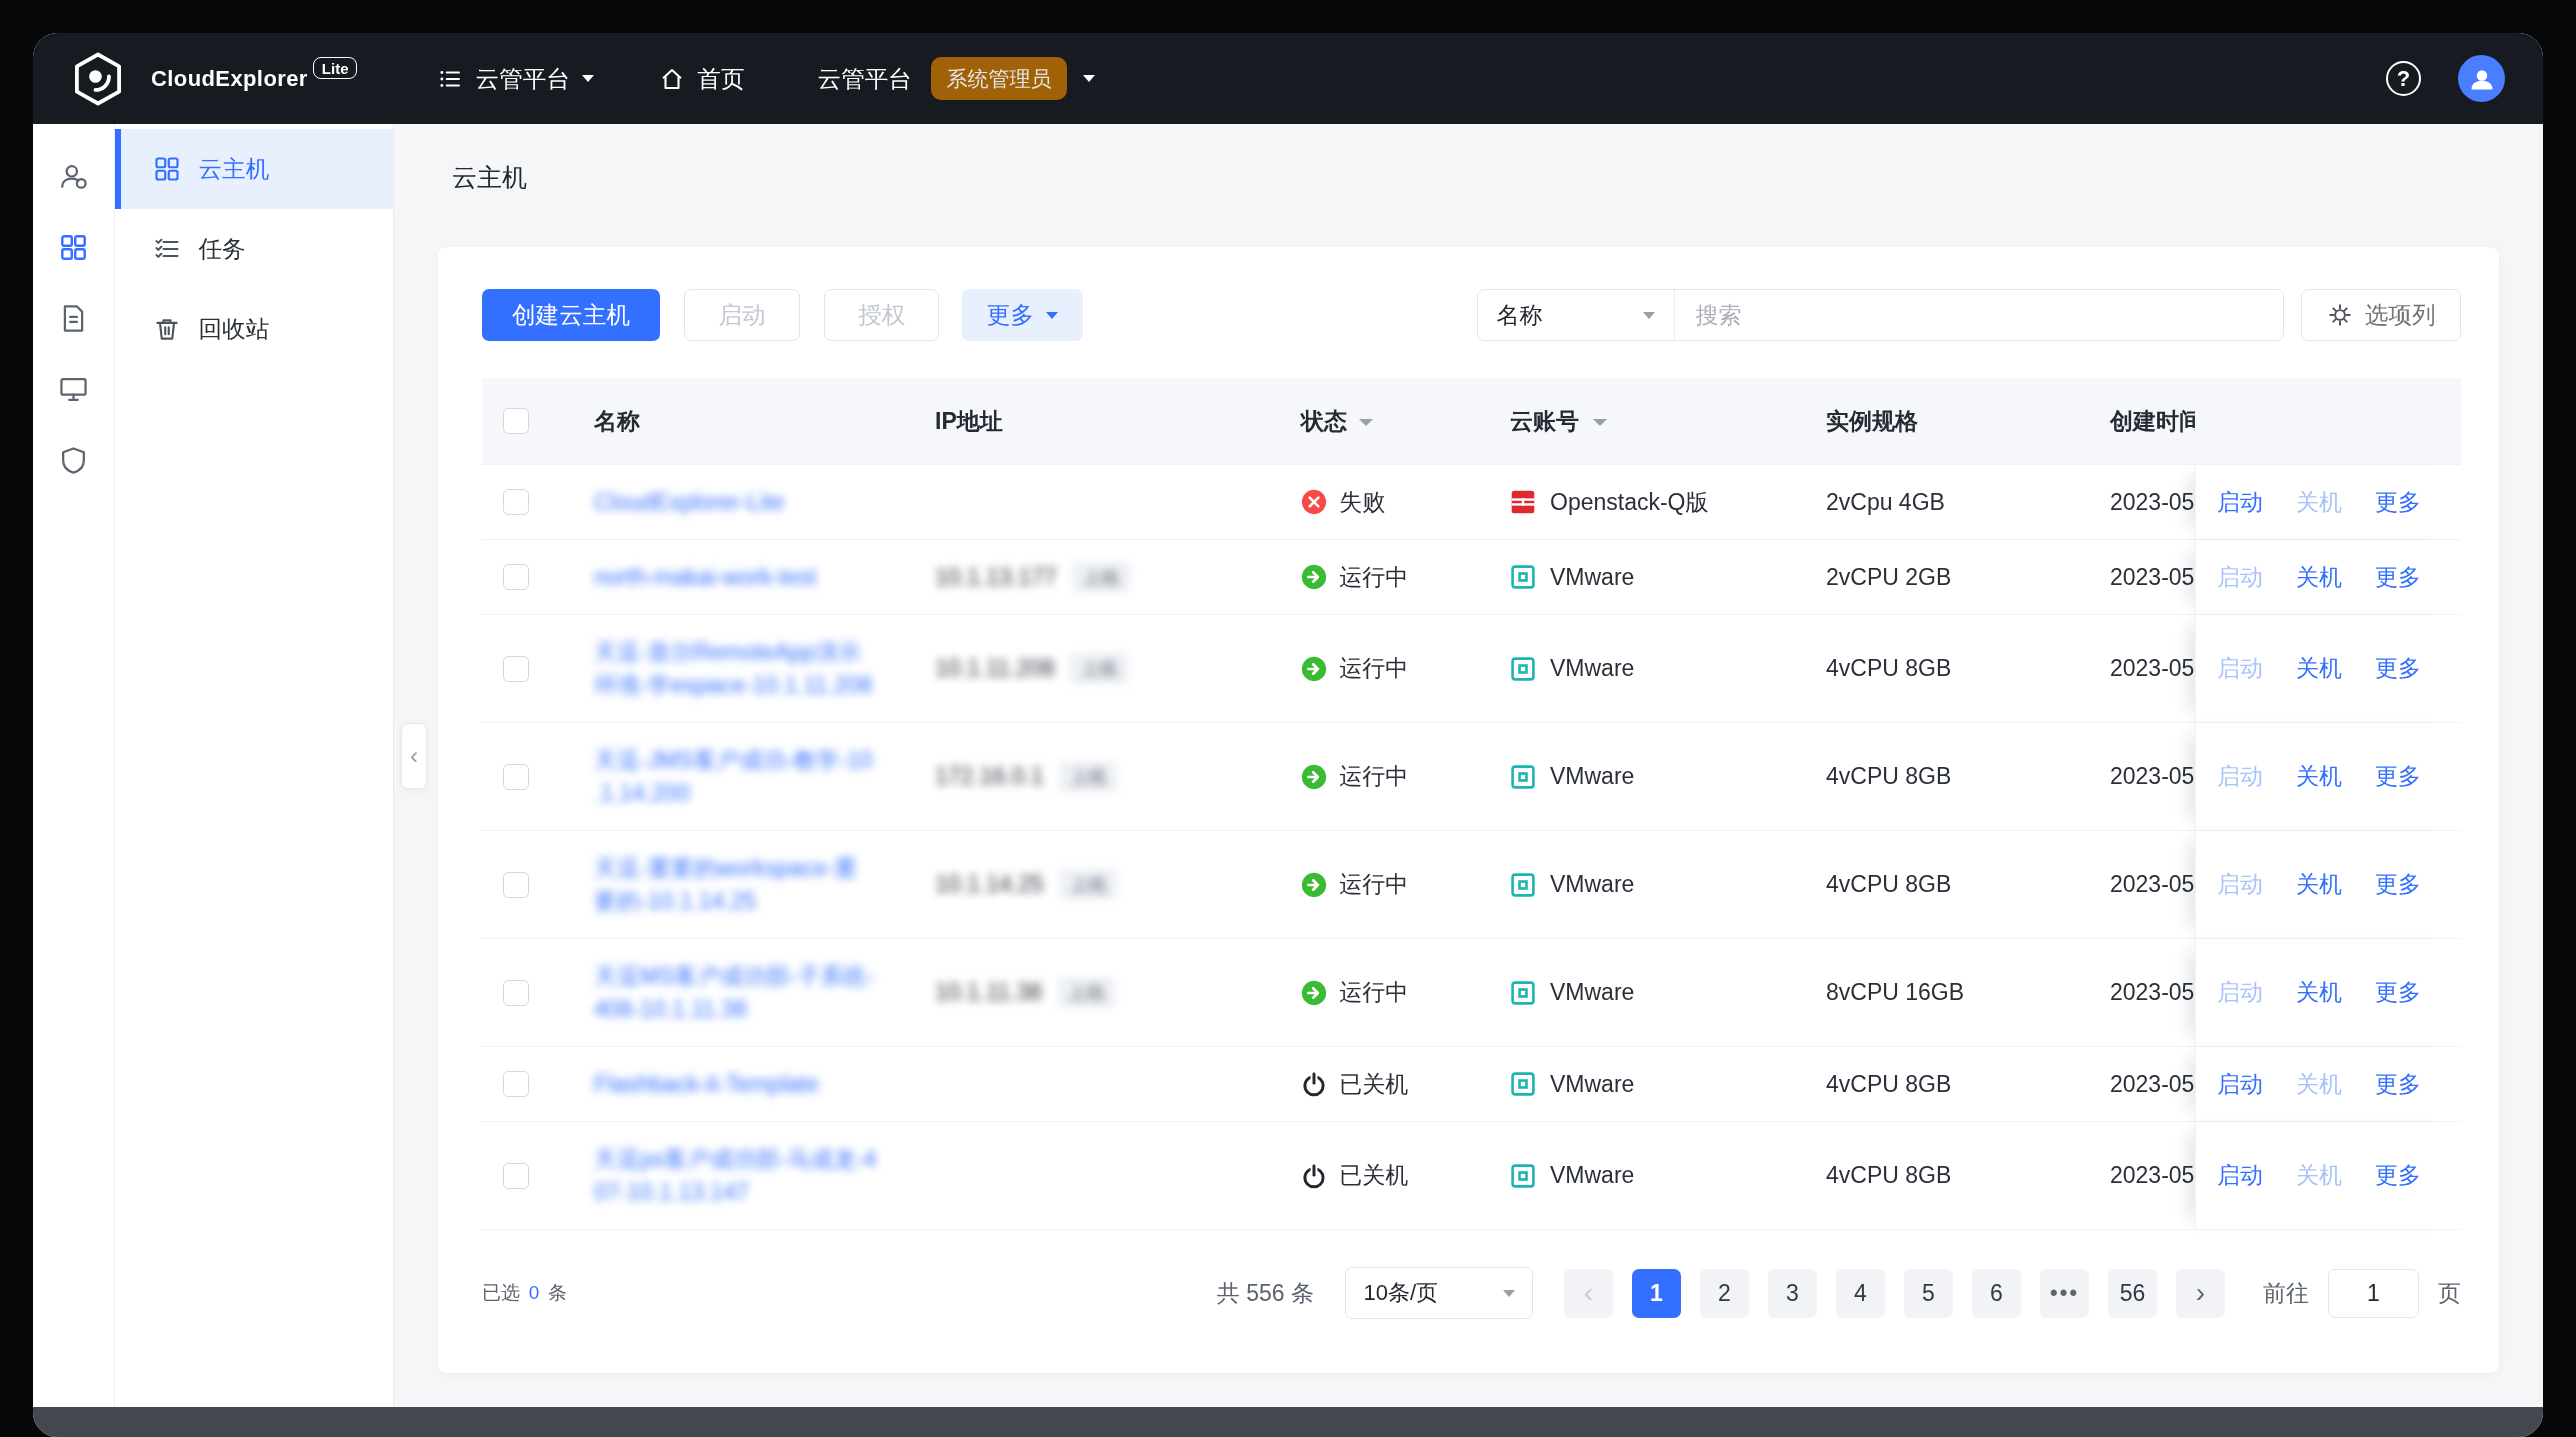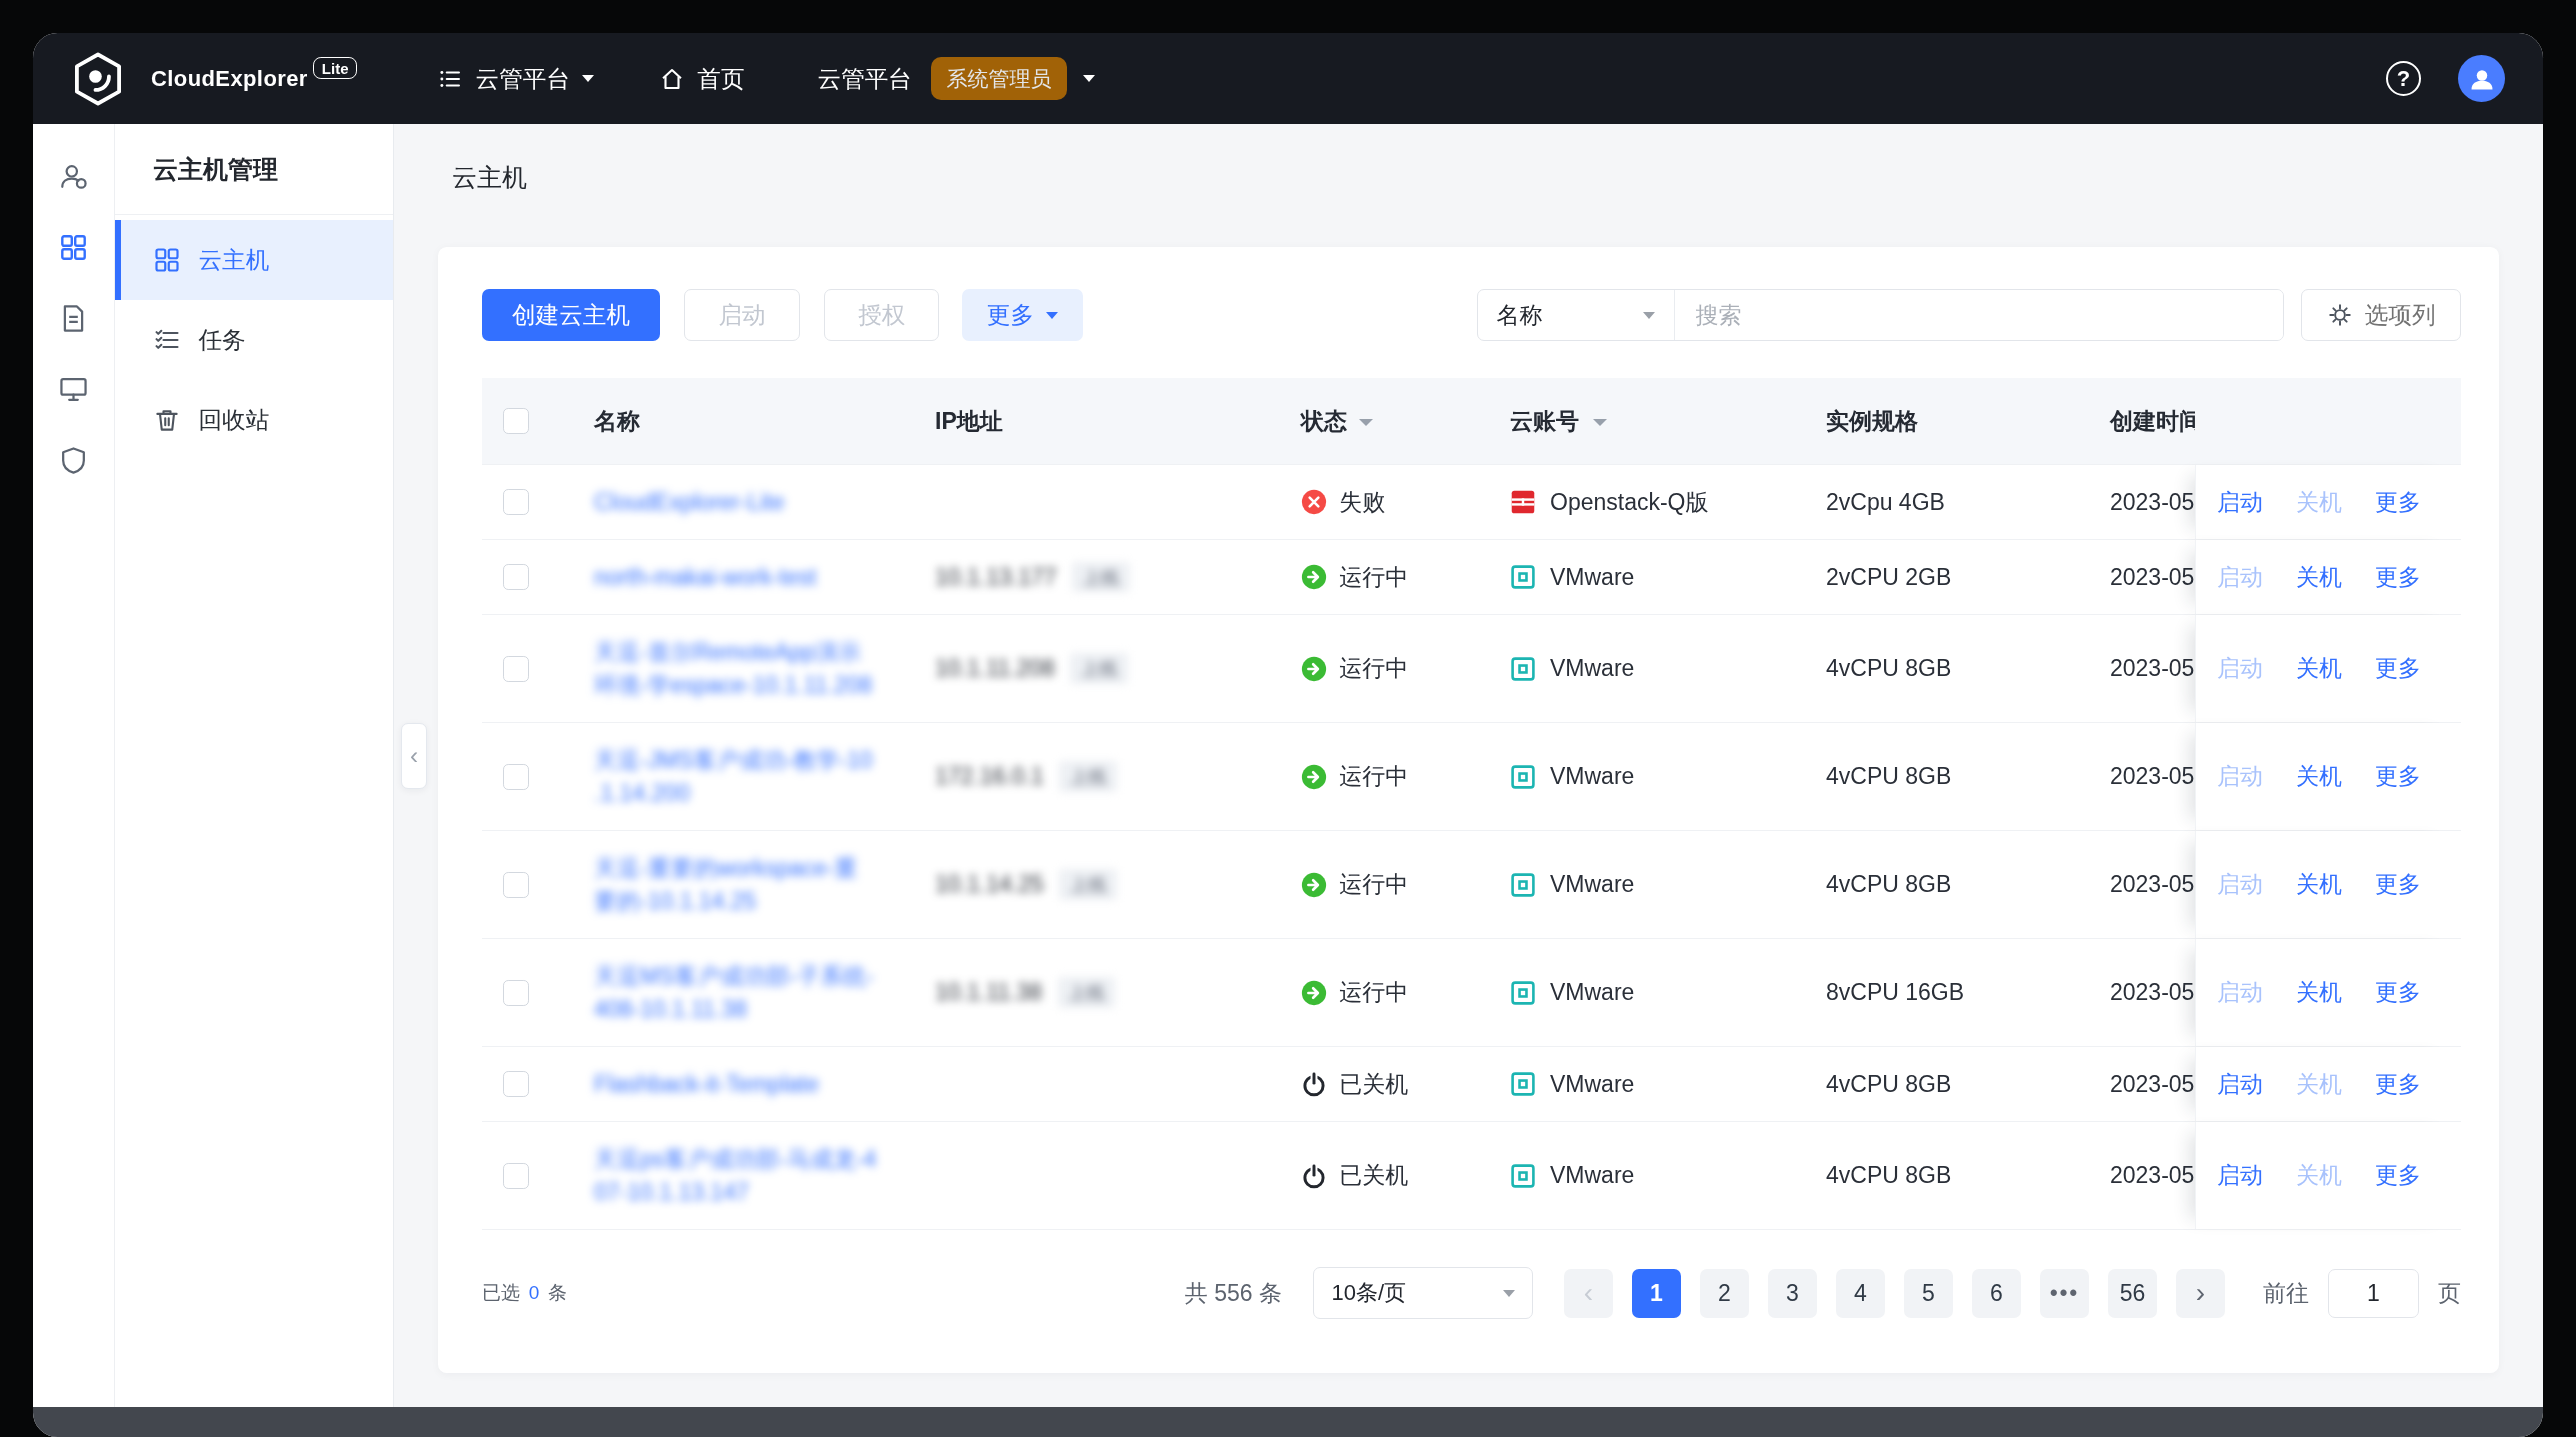--- a/index.html
+++ b/index.html
@@ -146,21 +146,21 @@
   .cell-text { font-size:23px; color:#2a2f38; }
   .st-icon, .acc-icon { display:inline-flex; }
   .link { font-size:23px; color:#3370ff; cursor:pointer; white-space:nowrap; }
   .link.disabled { color:#a8c2fc; cursor:default; }
   
   .card-footer { display:flex; align-items:center; margin-top:37px; }
   .sel-text { font-size:19px; color:#5c636e; display:flex; align-items:center; }
   .sel-count { color:#3370ff; margin:0 8.7px; }
   .total { margin-left:auto; font-size:23px; color:#5c636e; }
   .psize {
-    margin-left:31px; width:220px; height:52px; border:1.7px solid #e2e5ea; border-radius:7px;
+    margin-left:31px; width:188px; height:52px; border:1.7px solid #e2e5ea; border-radius:7px;
     display:flex; align-items:center; justify-content:space-between; padding:0 17.5px;
     font-size:22px; color:#23272e; cursor:pointer; background:#fff;
   }
   .psize .tri { color:#9aa0a8; }
   .pager { display:flex; align-items:center; gap:19px; margin-left:31px; }
   .pbtn {
     min-width:49px; height:49px; border-radius:7px; background:#f1f3f6; color:#303a46;
     font-size:23px; display:flex; align-items:center; justify-content:center;
     border:none; font-family:inherit; cursor:pointer; padding:0 8.7px;
   }
@@ -264,21 +264,20 @@
         </svg>
       </span>
       <span class="ricon">
         <svg viewBox="0 0 36 36" fill="none" stroke="currentColor" stroke-width="2.6" stroke-linejoin="round">
           <path d="M18 4l12 4.5V18c0 8-5 12-12 14C11 30 6 26 6 18V8.5z"></path>
         </svg>
       </span>
     </nav>
 
     <aside class="sidebar">
-      <div class="sidebar-title">云主机管理</div>
       <div class="menu">
         <div class="menu-item active">
           <span class="micon">
             <svg viewBox="0 0 32 32" fill="none" stroke="currentColor" stroke-width="2.5">
               <rect x="4" y="4" width="10" height="10" rx="2"></rect>
                 <rect x="18" y="4" width="10" height="10" rx="2"></rect>
               <rect x="4" y="18" width="10" height="10" rx="2"></rect>
                 <rect x="18" y="18" width="10" height="10" rx="2"></rect>
             </svg>
           </span>

